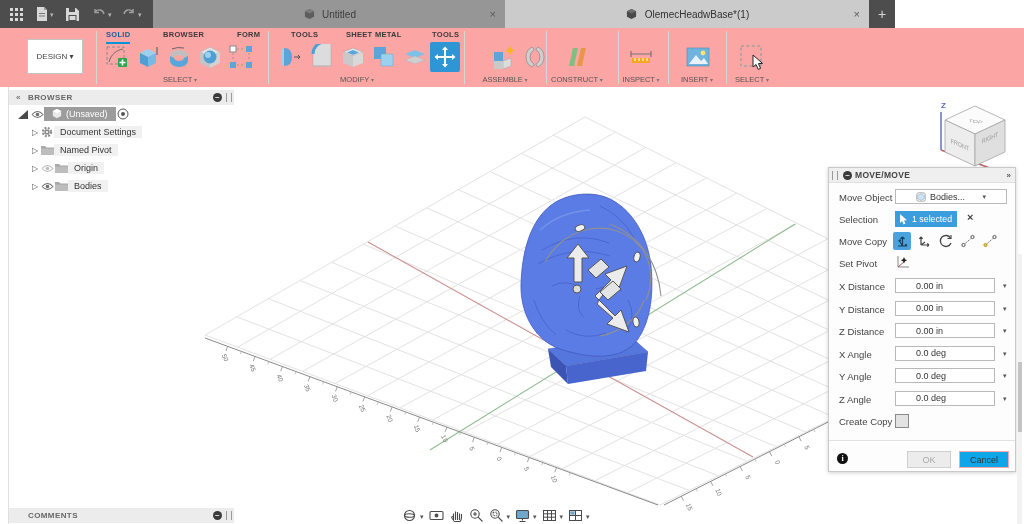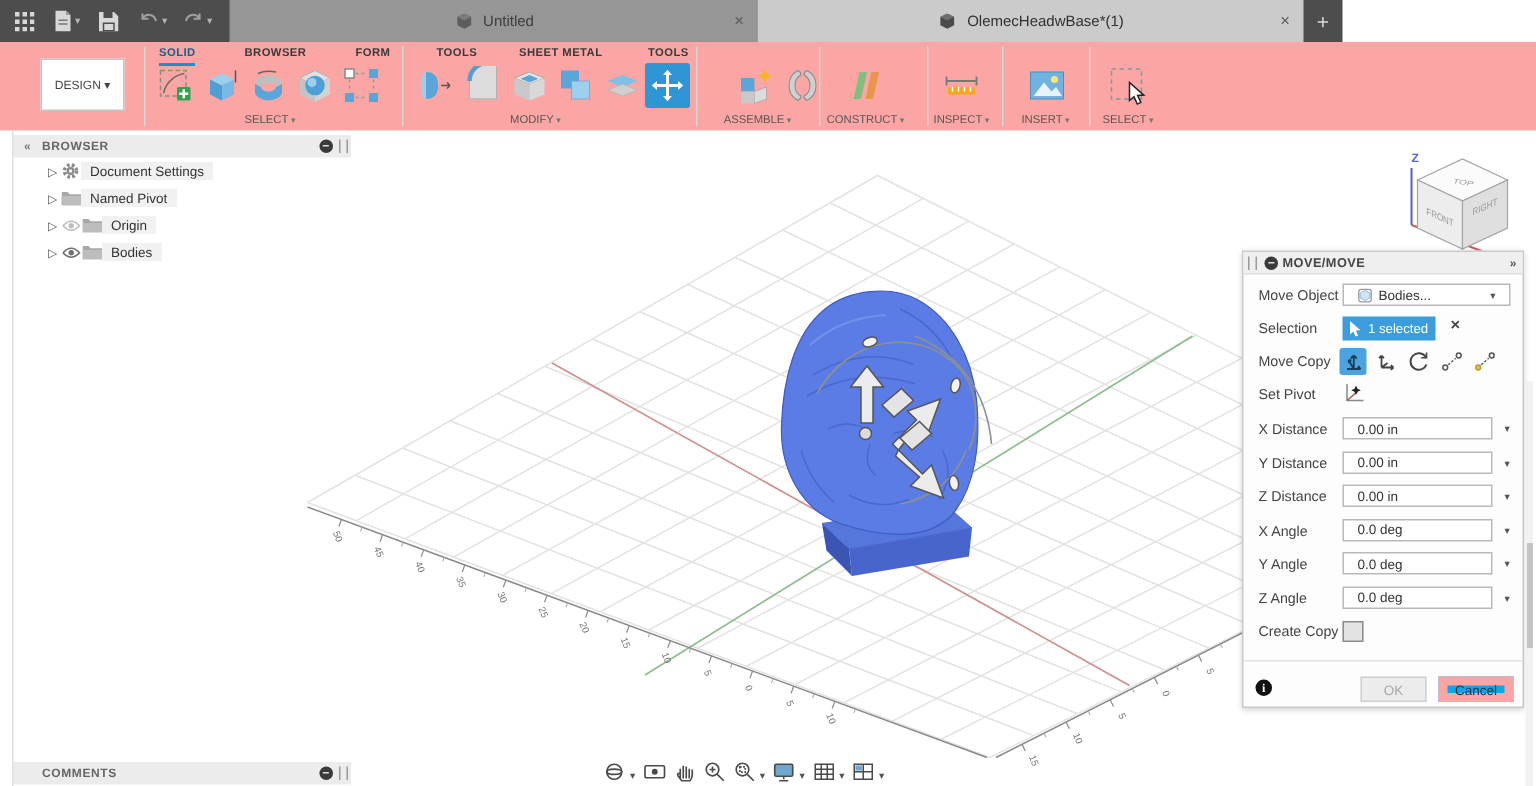--- a/index.html
+++ b/index.html
@@ -63,32 +63,32 @@
   #dialog{left:828px;top:80px;width:188px;height:305px;background:#fdfdfd;border:1px solid #c9c9c9;
      box-shadow:0 1px 4px rgba(0,0,0,.18);z-index:20;box-sizing:border-box;}
   #dlg-head{height:14px;background:#efefef;border-bottom:1px solid #e0e0e0;display:flex;
      align-items:center;font-size:8.5px;font-weight:bold;color:#444;position:relative;}
   #dlg-title{margin-left:26px;letter-spacing:.3px;}
   #dlg-expand{position:absolute;right:5px;font-size:8px;color:#555;letter-spacing:-1px;}
   .dlg-dot{position:absolute;left:14px;width:9px;height:9px;border-radius:50%;background:#3a3a3a;
      color:#fff;font-size:8px;line-height:8px;text-align:center;}
   .drow{position:absolute;left:10px;font-size:9.5px;color:#444;}
   .dfield{position:absolute;left:66px;width:100px;height:15px;border:1px solid #b9b9b9;background:#fff;
-     font-size:9px;color:#333;padding:0 9px;display:flex;align-items:center;box-sizing:border-box;}
+     font-size:9px;color:#333;padding:0 20px;display:flex;align-items:center;box-sizing:border-box;}
   .fcaret{position:absolute;left:174px;font-size:7px;color:#555;}
   #sel-btn{position:absolute;left:66px;width:62px;height:16px;background:#3b9ddd;color:#fff;
      font-size:8.8px;display:flex;align-items:center;gap:4px;padding-left:4px;box-sizing:border-box;}
   #sel-clear{position:absolute;left:138px;font-size:11px;color:#444;font-weight:bold;}
   .mt-icon{width:18px;height:18px;display:inline-flex;align-items:center;justify-content:center;}
   .mt-icon.sel{background:#4aa3e0;border-radius:2px;}
   #dlg-footsep{position:absolute;left:0;top:272px;width:186px;height:1px;background:#e2e2e2;}
   .dlg-btn{position:absolute;top:283px;height:17px;font-size:9px;display:flex;align-items:center;
      justify-content:center;box-sizing:border-box;}
   #ok-btn{left:78px;width:44px;background:#ececec;border:1px solid #cfcfcf;color:#a9a9a9;}
-  #cancel-btn{left:130px;width:50px;background:#0ea5e9;border:6px solid #fca5a5;color:#333;}
+  #cancel-btn{left:130px;width:50px;background:#0ea5e9;border:1px solid #fca5a5;color:#333;}
   #info-dot{position:absolute;left:8px;top:285px;width:11px;height:11px;background:#111;border-radius:50%;
      color:#fff;font-size:8px;font-weight:bold;font-family:"Liberation Serif",serif;
      display:flex;align-items:center;justify-content:center;}
   #dlg-scroll{left:1017px;top:167px;width:5px;height:305px;background:#f2f2f2;z-index:21;}
   #dlg-thumb{left:1017.5px;top:275px;width:4px;height:70px;background:#c4c4c4;z-index:22;}
   .chk{position:absolute;left:66px;width:12px;height:12px;border:1px solid #8a8a8a;background:#e3e3e3;}
 </style>
 </head>
 <body>
 
@@ -473,20 +473,46 @@
   </svg>
 
   <div id="browser" class="abs">
     <div class="panel-head">
       <span class="abs" style="left:8px;color:#777;font-size:8px">«</span>
       <span class="ph-title">BROWSER</span>
       <span class="collapse-dot">–</span>
       <span class="grip"></span>
     </div>
     <div class="br-row">
+      <span class="icn" style="margin-left:8px">
+        <svg width="10" height="9" viewBox="0 0 10 9">
+            <path d="M0,9 L10,9 L10,0 Z" fill="#4a4a4a"></path>
+          </svg>
+      </span>
+      <span class="icn">
+        <svg width="13" height="9" viewBox="0 0 13 9">
+            <path d="M1,4.5 Q6.5,-1.5 12,4.5 Q6.5,10.5 1,4.5" fill="none" stroke="#6f6f6f" stroke-width="1.1"></path>
+            <circle cx="6.5" cy="4.5" r="1.8" fill="#6f6f6f"></circle>
+          </svg>
+      </span>
+      <span class="br-label sel">
+        <svg width="10" height="10" viewBox="0 0 12 12">
+            <path d="M6,0 L11,2.5 L11,8.5 L6,11 L1,8.5 L1,2.5 Z" fill="#e8e8e8"></path>
+            <path d="M6,0 L11,2.5 L6,5 L1,2.5 Z" fill="#fff"></path>
+          </svg>
+        <span>(Unsaved)</span>
+      </span>
+      <span class="icn">
+        <svg width="12" height="12" viewBox="0 0 12 12">
+            <circle cx="6" cy="6" r="5" fill="none" stroke="#555" stroke-width="1"></circle>
+            <circle cx="6" cy="6" r="2" fill="#555"></circle>
+          </svg>
+      </span>
+    </div>
+    <div class="br-row">
       <span class="exp" style="margin-left:22px">▷</span>
       <span class="icn">
         <svg width="12" height="12" viewBox="0 0 12 12">
             <circle cx="6" cy="6" r="4" fill="none" stroke="#8a8a8a" stroke-width="2.4" stroke-dasharray="1.8,1.4"></circle>
             <circle cx="6" cy="6" r="2.6" fill="#8a8a8a"></circle>
             <circle cx="6" cy="6" r="1.1" fill="#fff"></circle>
           </svg>
       </span>
       <span class="br-label">Document Settings</span>
     </div>

